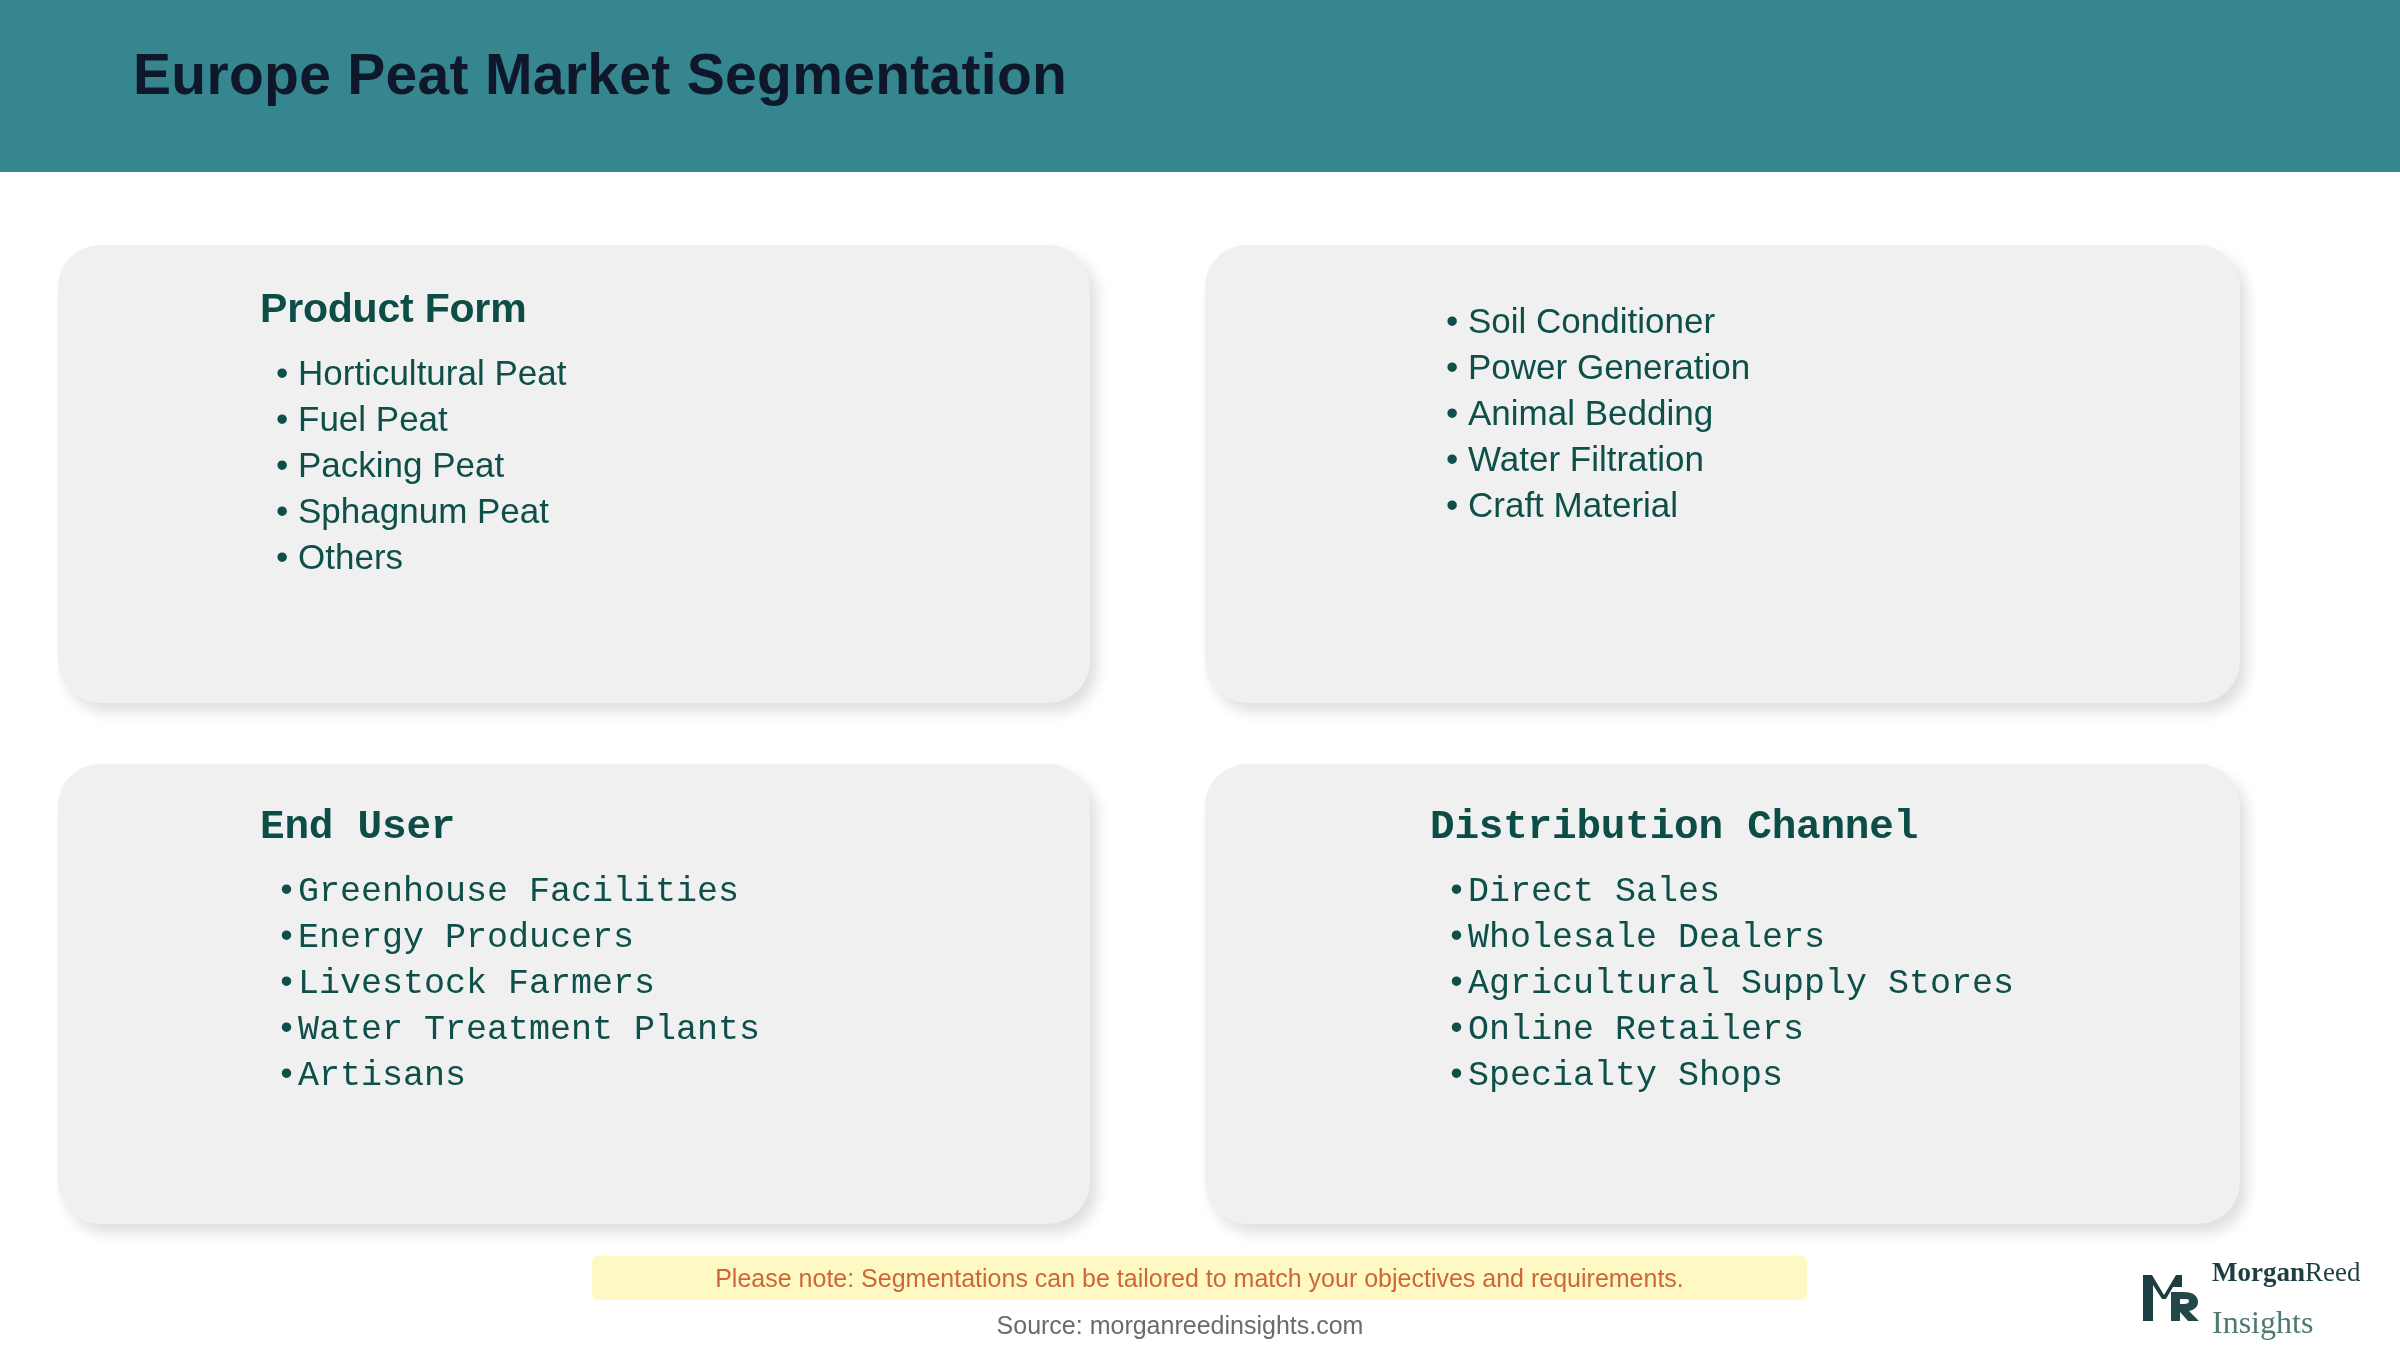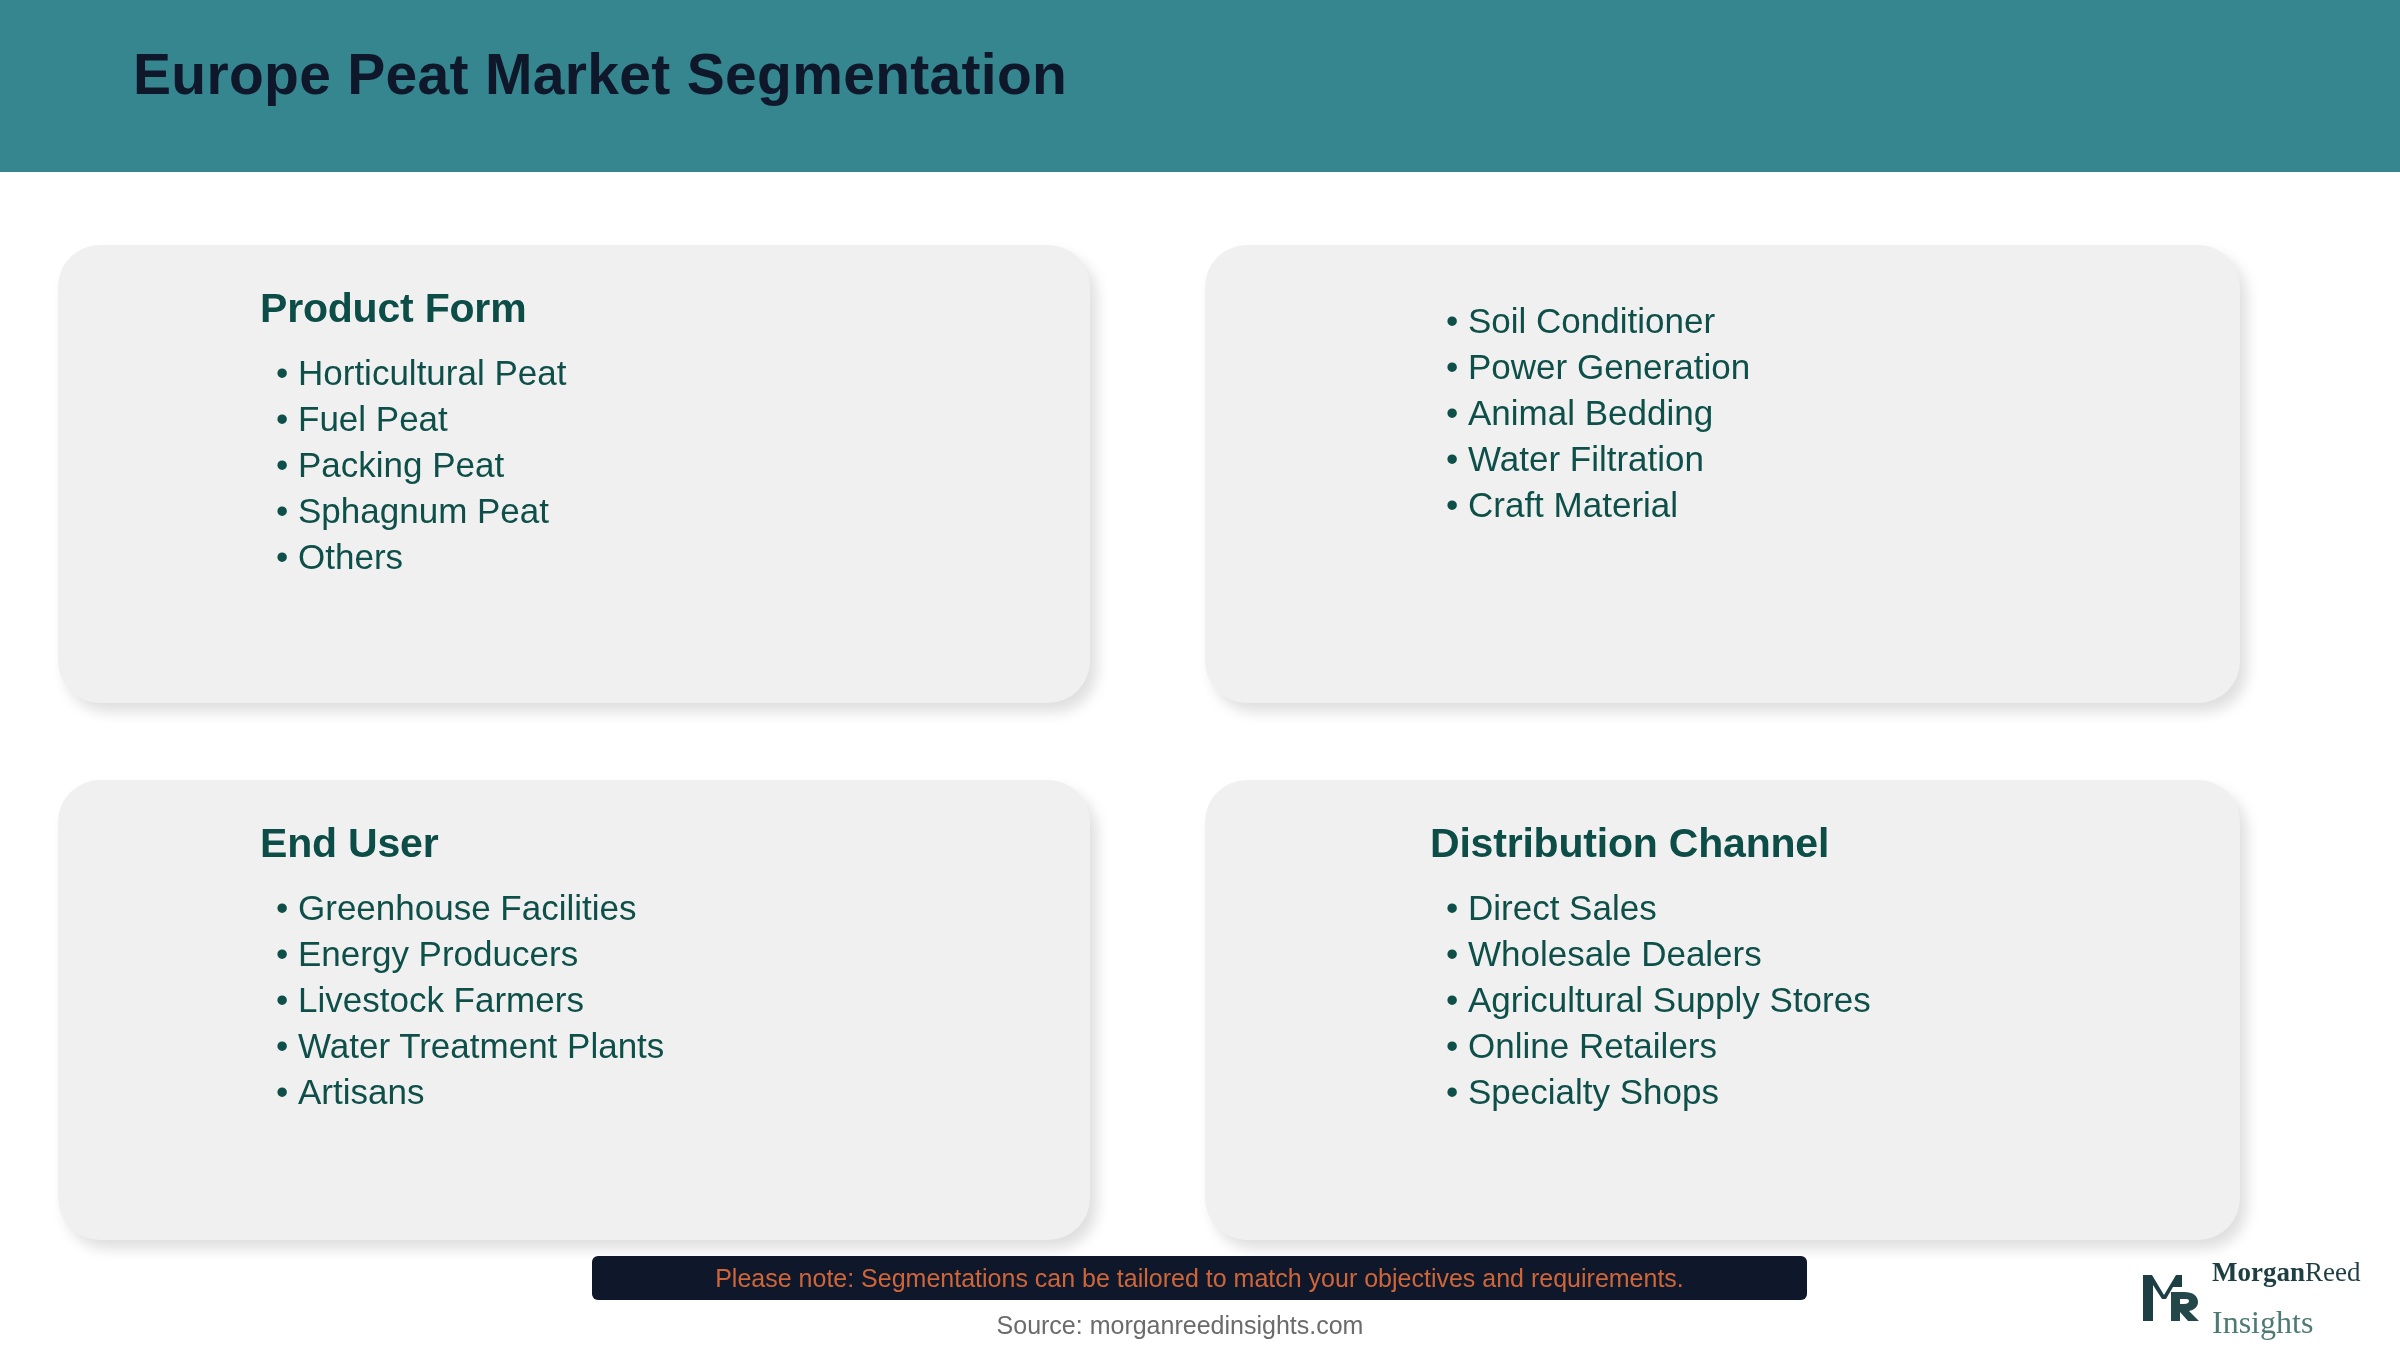--- a/index.html
+++ b/index.html
@@ -48,21 +48,21 @@
   .seg-card {
     position: absolute;
     background: #f0f0f0;
     border-radius: 42px;
     box-shadow: 7px 9px 14px rgba(0, 0, 0, 0.13);
     box-sizing: border-box;
   }
   .seg-card.col-left  { left: 58px;   width: 1032px; }
   .seg-card.col-right { left: 1205px; width: 1035px; }
   .seg-card.row-top    { top: 73px;  height: 458px; }
-  .seg-card.row-bottom { top: 608px; height: 460px; }
+  .seg-card.row-bottom { top: 592px; height: 460px; font-family: Liberation Mono, monospace; }
 
   .card-inner {
     position: absolute;
     left: 202px;
     top: 37px;
     right: 30px;
   }
   .seg-card.col-right .card-inner { left: 225px; }
 
   .card-title {
@@ -98,21 +98,21 @@
     top: 1232px;
     width: 2400px;
     height: 118px;
   }
   #note-pill {
     position: absolute;
     left: 592px;
     top: 24px;
     width: 1215px;
     height: 44px;
-    background: #0f172a;
+    background: #fef9c3;
     border-radius: 6px;
     box-sizing: border-box;
     display: flex;
     align-items: center;
     justify-content: center;
   }
   #note-text {
     font-size: 25px;
     color: #cf6639;
     white-space: nowrap;

